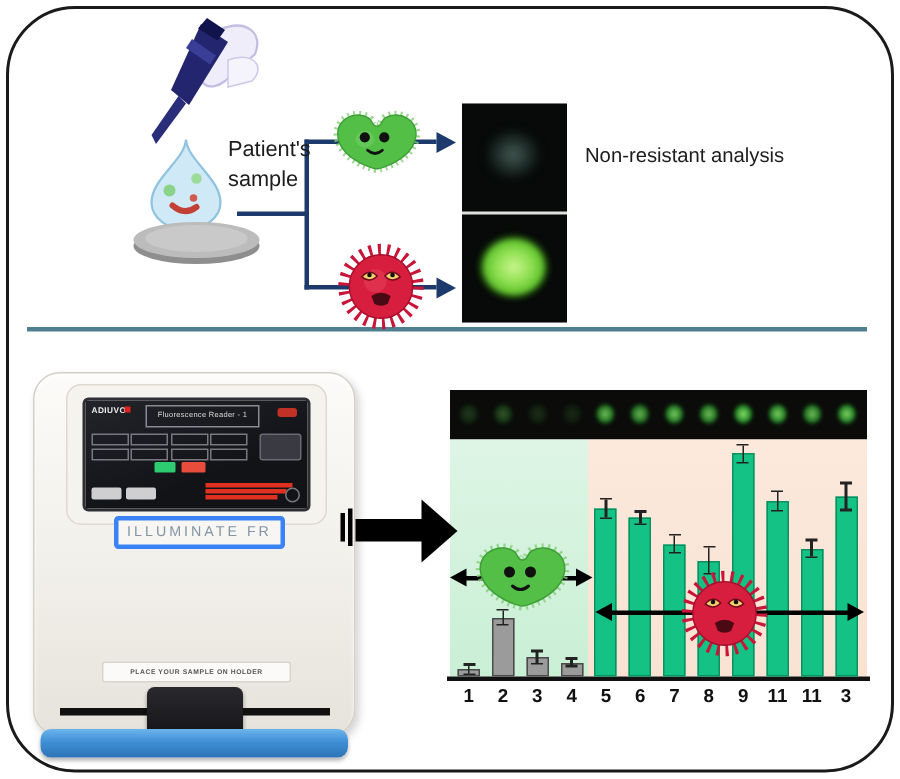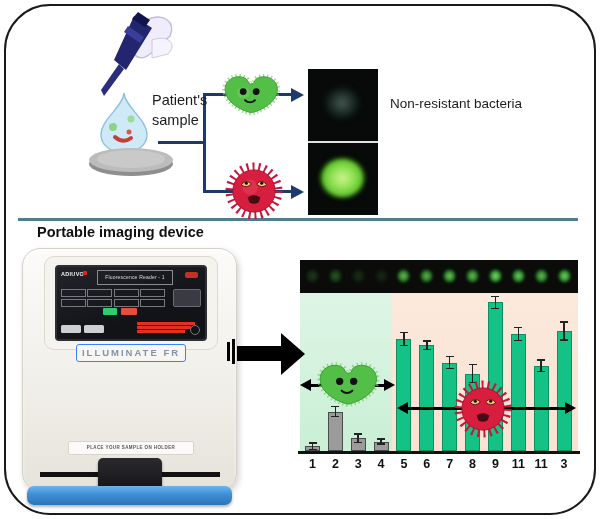--- a/index.html
+++ b/index.html
@@ -45,21 +45,21 @@
   #scr-power{right:7px;top:5px;width:13px;height:6px;background:#c23126;border-radius:2px;}
   #scr-cells{left:4px;top:22px;width:104px;display:grid;grid-template-columns:repeat(4,1fr);gap:1.5px;}
   .scr-cell{height:6px;border:0.5px solid #787880;}
   #scr-box{left:116px;top:22px;width:26px;height:16px;background:#3a3b42;border:1px solid #6a6a72;border-radius:2px;}
   #scr-uv-on{left:46px;top:41px;width:14px;height:7px;background:#2ecc71;border-radius:1px;}
   #scr-uv-off{left:64px;top:41px;width:16px;height:7px;background:#e74c3c;border-radius:1px;}
   .scr-btn{top:58px;width:20px;height:8px;background:#cfcfd2;border-radius:1.5px;}
   .warn-bar{left:80px;background:#e03020;height:2.5px;}
   #scr-speaker{right:5px;bottom:4px;width:8px;height:8px;border:1px solid #787880;border-radius:50%;}
   #model-plate{position:absolute;left:54px;top:96px;width:108px;height:16px;background:#f7f6f3;
-    border:1px solid #3b82f6;border-radius:3px;text-align:center;font-size:9.5px;font-weight:bold;
+    border:3px solid #3b82f6;border-radius:3px;text-align:center;font-size:9.5px;font-weight:normal;
     letter-spacing:2px;color:#8295a5;line-height:16px;}
   #tray-label{position:absolute;left:46px;top:193px;width:124px;height:12px;background:#fbfaf8;
     border:1px solid #d8d5cd;border-radius:2px;font-size:4.5px;color:#555;text-align:center;
     line-height:11px;letter-spacing:.4px;font-weight:bold;}
   #slot-line{position:absolute;left:18px;top:224px;width:180px;height:5px;background:#111;}
   #tray{position:absolute;left:76px;top:210px;width:64px;height:40px;background:linear-gradient(180deg,#2a2a2e,#101013);
     border-radius:5px;box-shadow:0 2px 3px rgba(0,0,0,.4);}
   #base{position:absolute;left:5px;bottom:0;width:205px;height:19px;border-radius:7px;
     background:linear-gradient(180deg,#6cb4ec 0%,#3f8fd6 45%,#2c74b5 100%);box-shadow:0 2px 3px rgba(0,0,0,.3);}
 
@@ -151,25 +151,24 @@
 
   <div class="panel-col">
     <div class="fluor-panel">
       <div class="blob-dim"></div>
     </div>
     <div class="fluor-panel">
       <div class="blob-bright"></div>
     </div>
   </div>
 
-  <div class="label-text" style="left:390px;top:96px;font-size:13.5px;">Non-resistant bacteria</div>
+  <div class="label-text" style="left:390px;top:96px;font-size:13.5px;">Non-resistant analysis</div>
 
   <div id="divider"></div>
 
-  <div class="section-title" style="left:37px;top:224px;font-size:14.5px;">Portable imaging device</div>
 
   <div id="device">
     <div id="device-body"></div>
     <div id="bezel"></div>
     <div id="screen">
       <div class="scr" id="scr-logo">ADIUVO</div>
       <div class="scr" id="scr-logo-dot"></div>
       <div class="scr" id="scr-title">Fluorescence Reader - 1</div>
       <div class="scr" id="scr-power"></div>
       <div class="scr" id="scr-cells">

